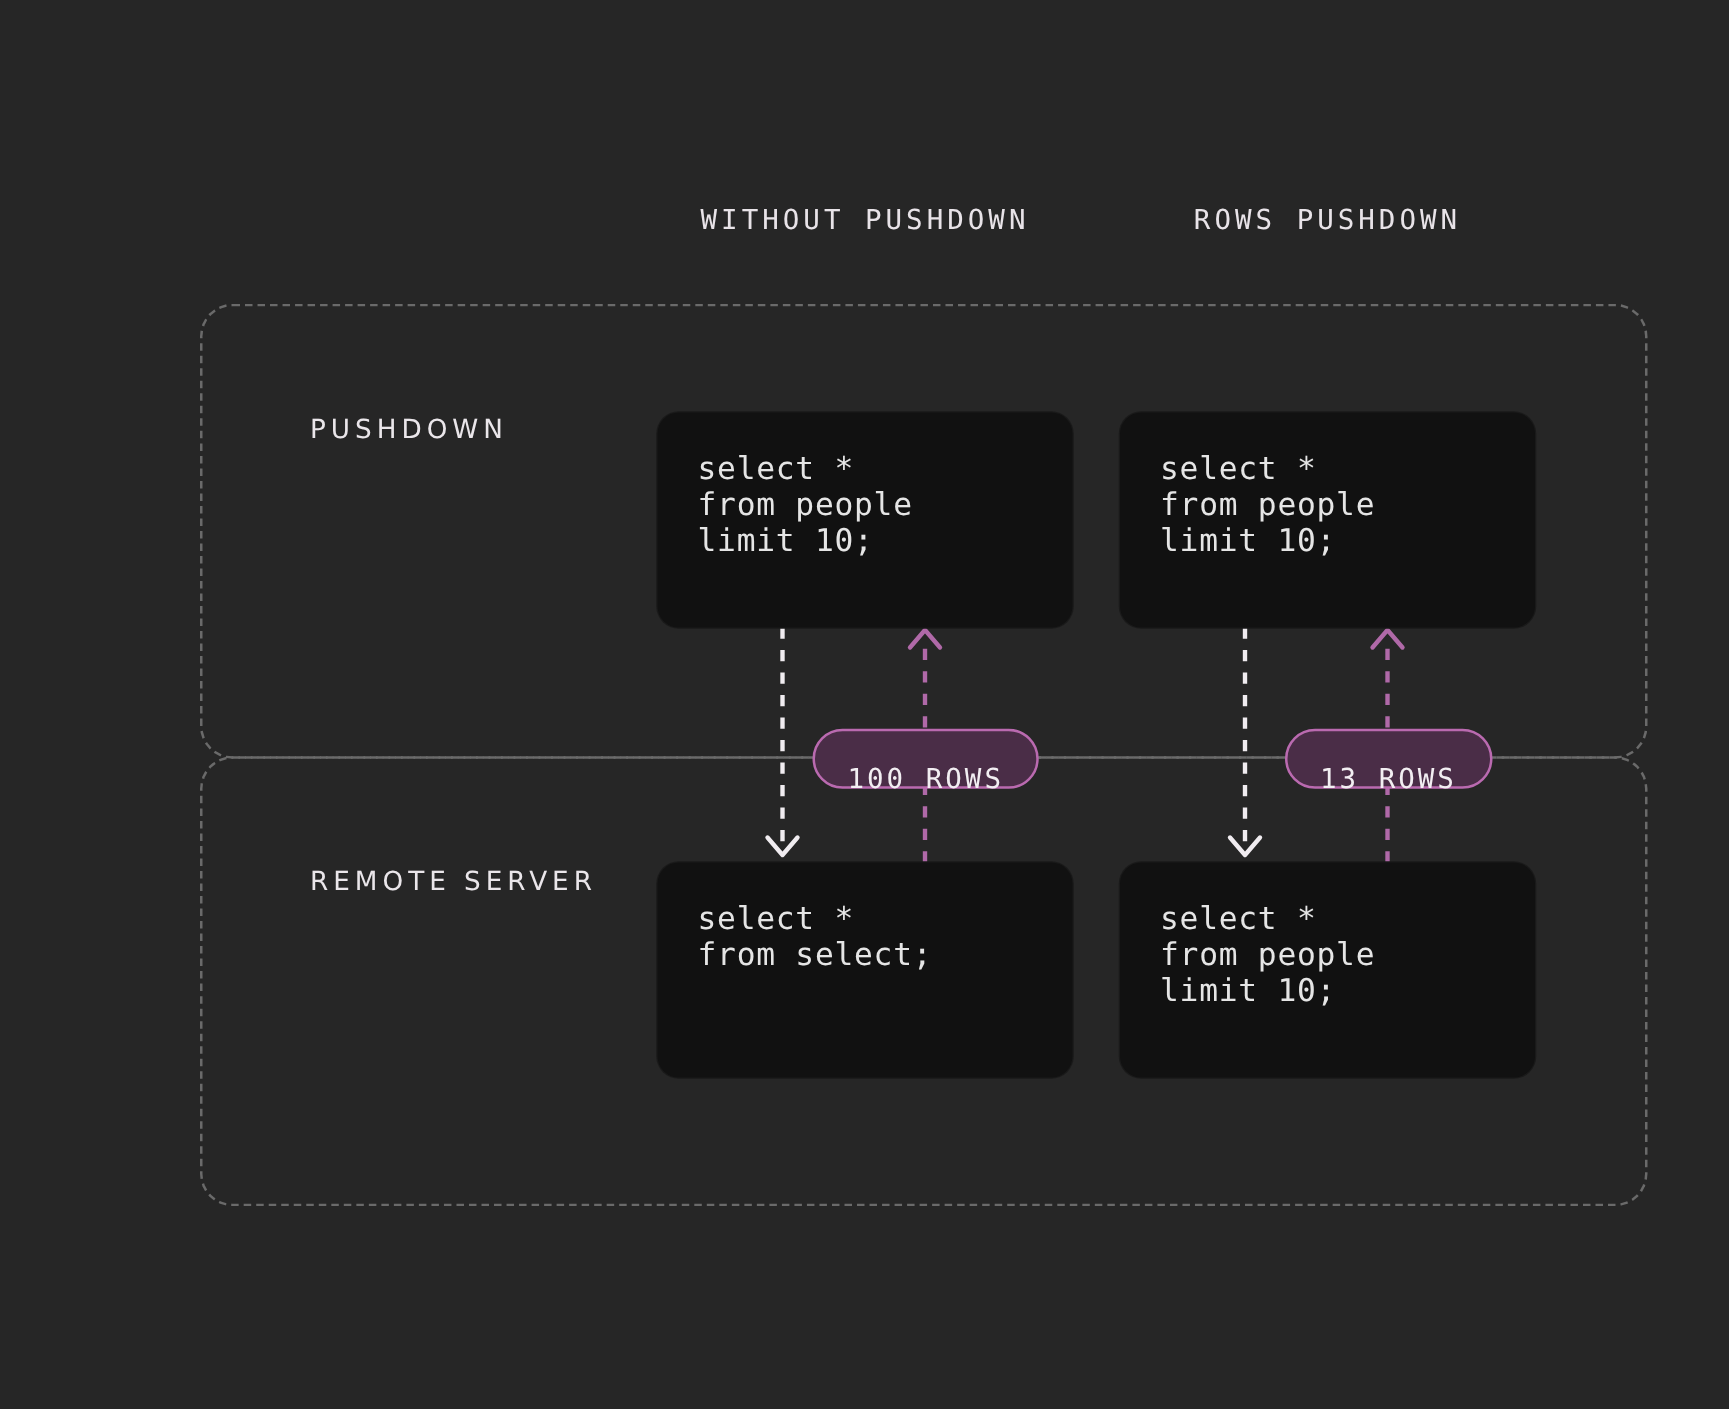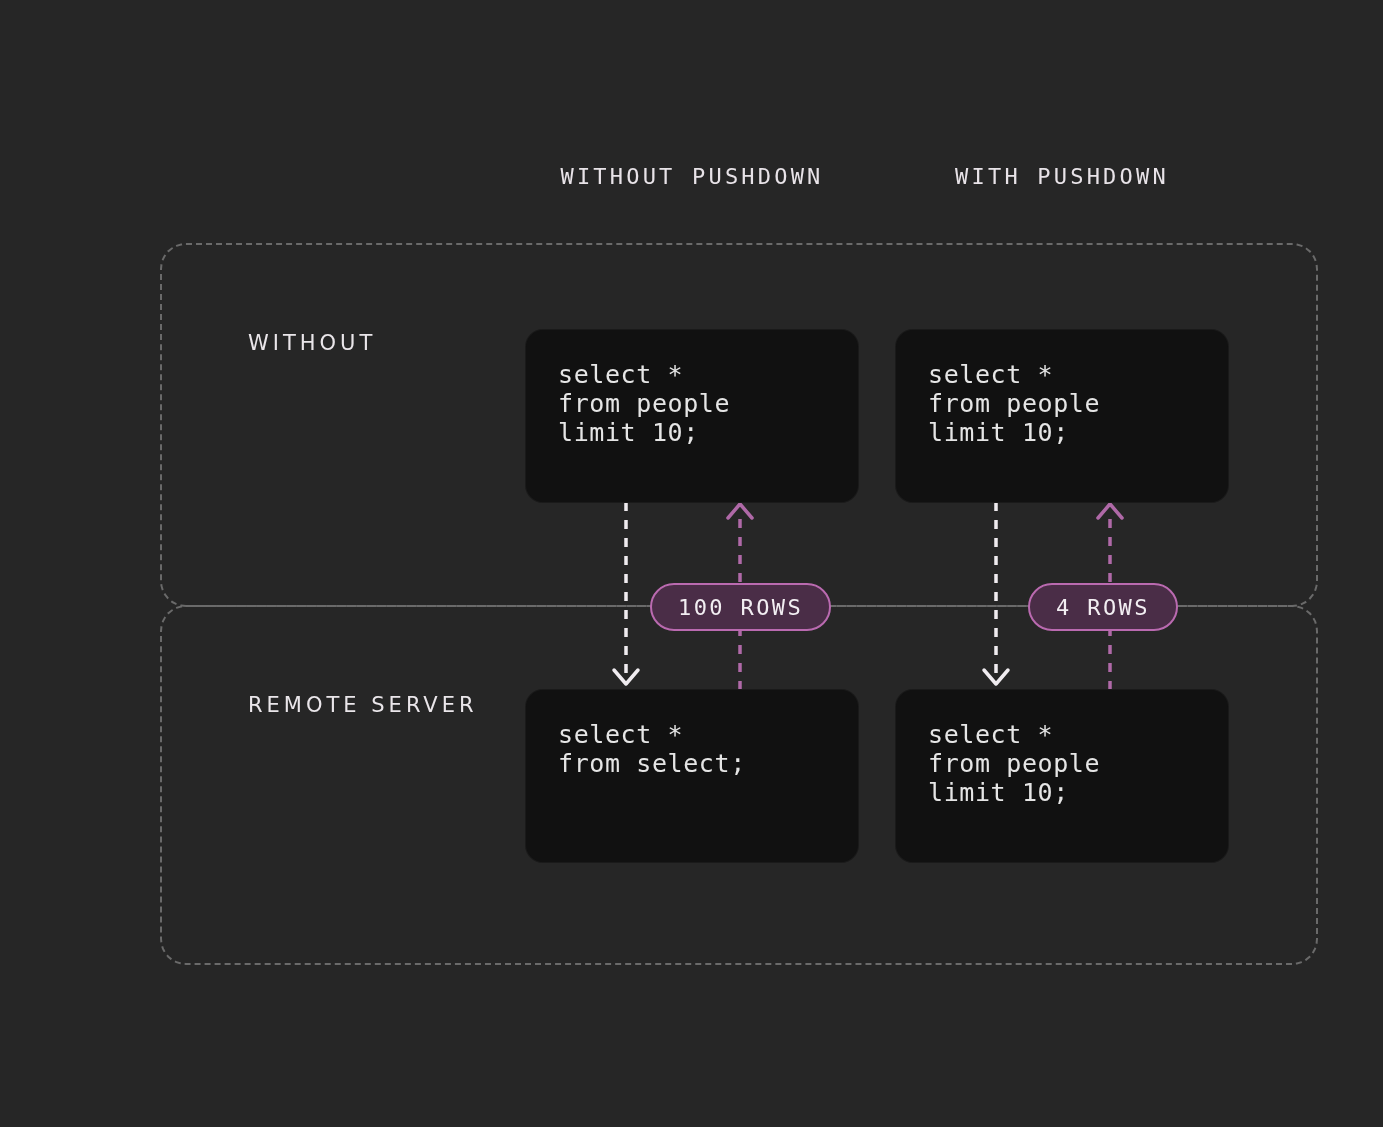--- a/index.html
+++ b/index.html
@@ -103,37 +103,37 @@
     background: #4a2d47;
     border: 2px solid #ba6ab0;
     border-radius: 26px;
     color: #f2eef2;
     font-family: "DejaVu Sans Mono", monospace;
     font-size: 22px;
     letter-spacing: 2.4px;
     text-align: center;
     box-sizing: border-box;
     white-space: nowrap;
-    padding: 0 26px;
+    padding: 16px 26px;
   }
   #badge-left  { left: 602px; top: 583px; }
   #badge-right { left: 980px; top: 583px; }
 </style>
 </head>
 <body>
 
 <div id="stage">
 
   <div class="col-header" id="hdr-without">WITHOUT PUSHDOWN</div>
-  <div class="col-header" id="hdr-with">WITH PUSHDOWN</div>
+  <div class="col-header" id="hdr-with">ROWS PUSHDOWN</div>
 
   <div class="zone-box" id="zone-postgres"></div>
   <div class="zone-box" id="zone-remote"></div>
 
-  <div class="zone-label" id="label-postgres">WITHOUT</div>
+  <div class="zone-label" id="label-postgres">PUSHDOWN</div>
   <div class="zone-label" id="label-remote">REMOTE SERVER</div>
 
   <svg id="connectors" viewBox="0 0 1383 1127" xmlns="http://www.w3.org/2000/svg">
 
     <g>
       <line x1="578" y1="502" x2="578" y2="678" stroke="#f0ecf0" stroke-width="3.5" stroke-dasharray="9 9"></line>
       <polyline points="566,670 578,684 590,670" fill="none" stroke="#f0ecf0" stroke-width="3.5" stroke-linecap="round" stroke-linejoin="round"></polyline>
     </g>
 
     <g>
@@ -169,15 +169,15 @@
     <div class="code-line">from select;</div>
   </div>
 
   <div class="code-box" id="box-rem-right">
     <div class="code-line">select *</div>
     <div class="code-line">from people</div>
     <div class="code-line">limit 10;</div>
   </div>
 
   <div class="row-badge" id="badge-left">100 ROWS</div>
-  <div class="row-badge" id="badge-right">4 ROWS</div>
+  <div class="row-badge" id="badge-right">13 ROWS</div>
 
 </div>
 
 </body></html>

